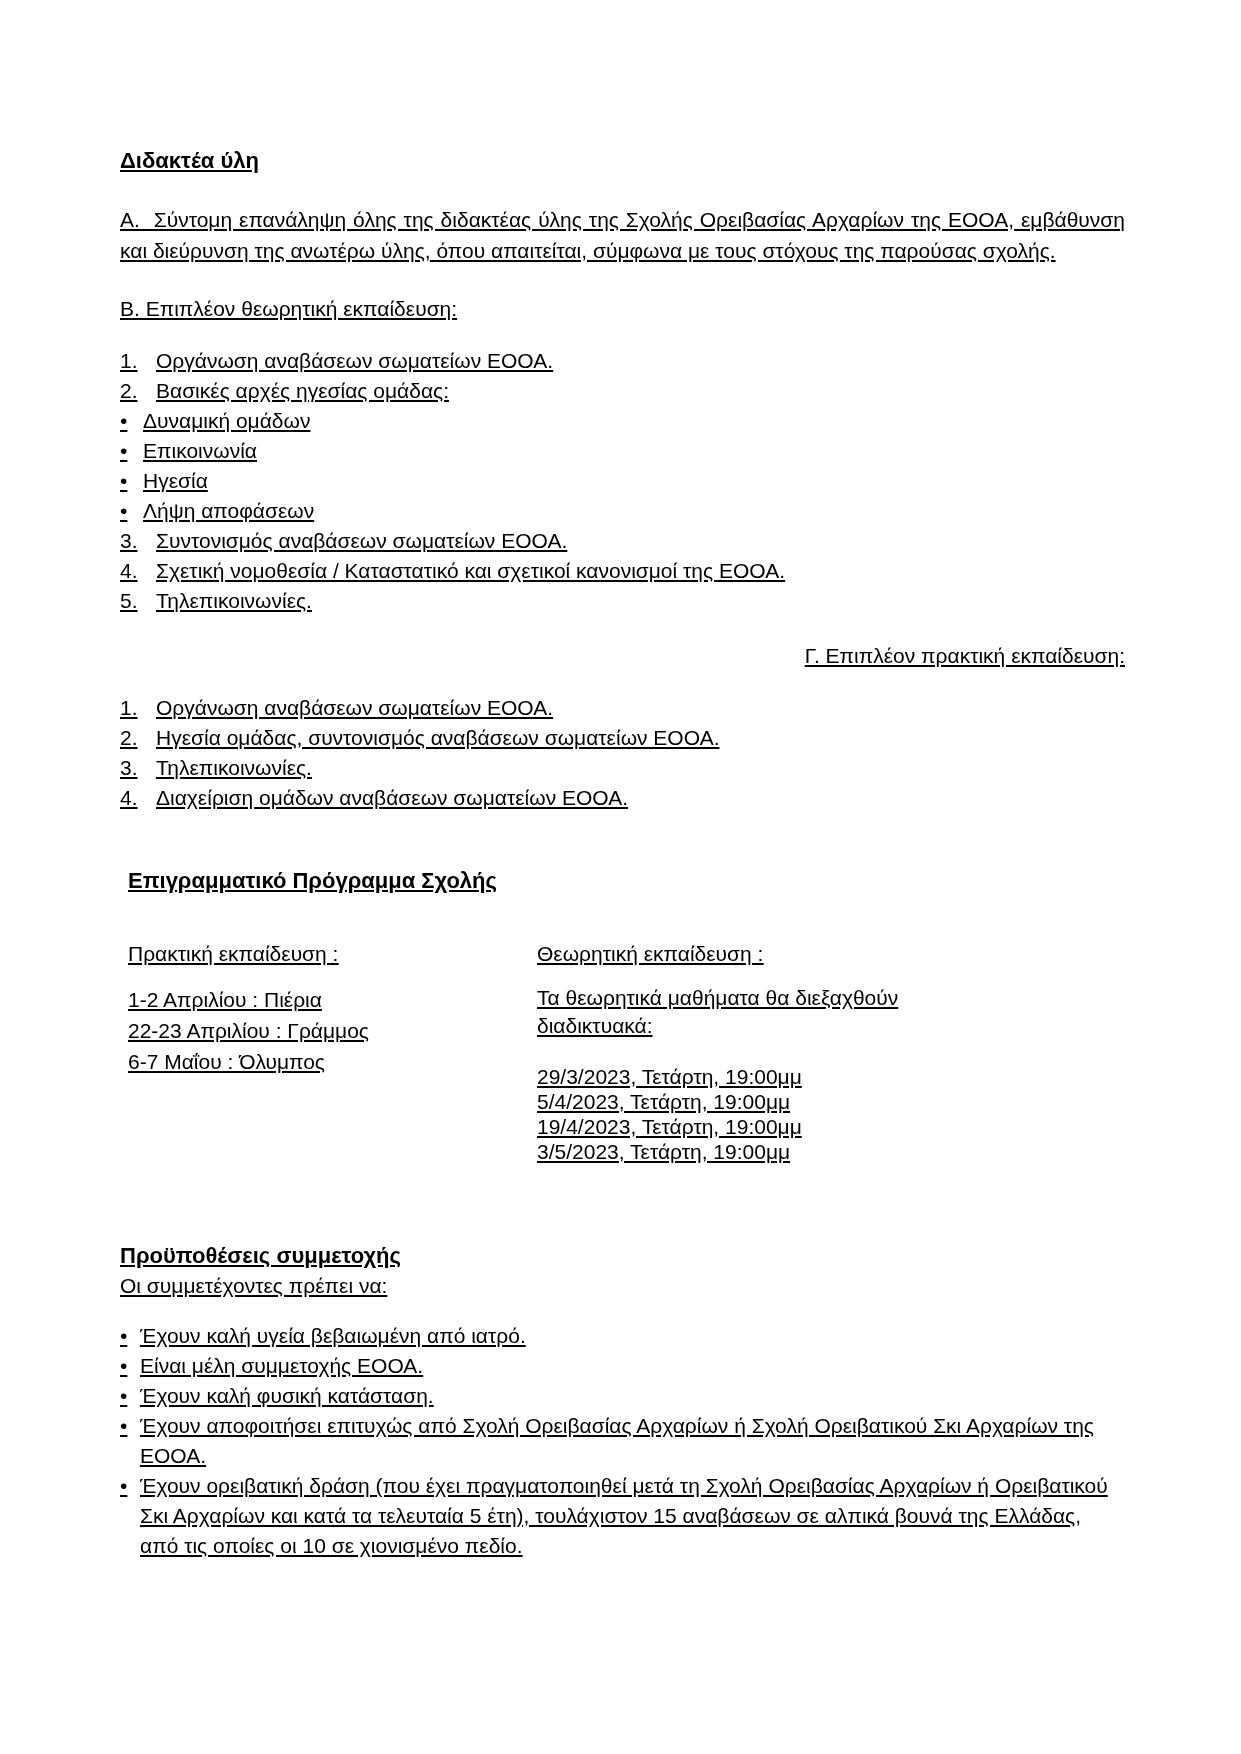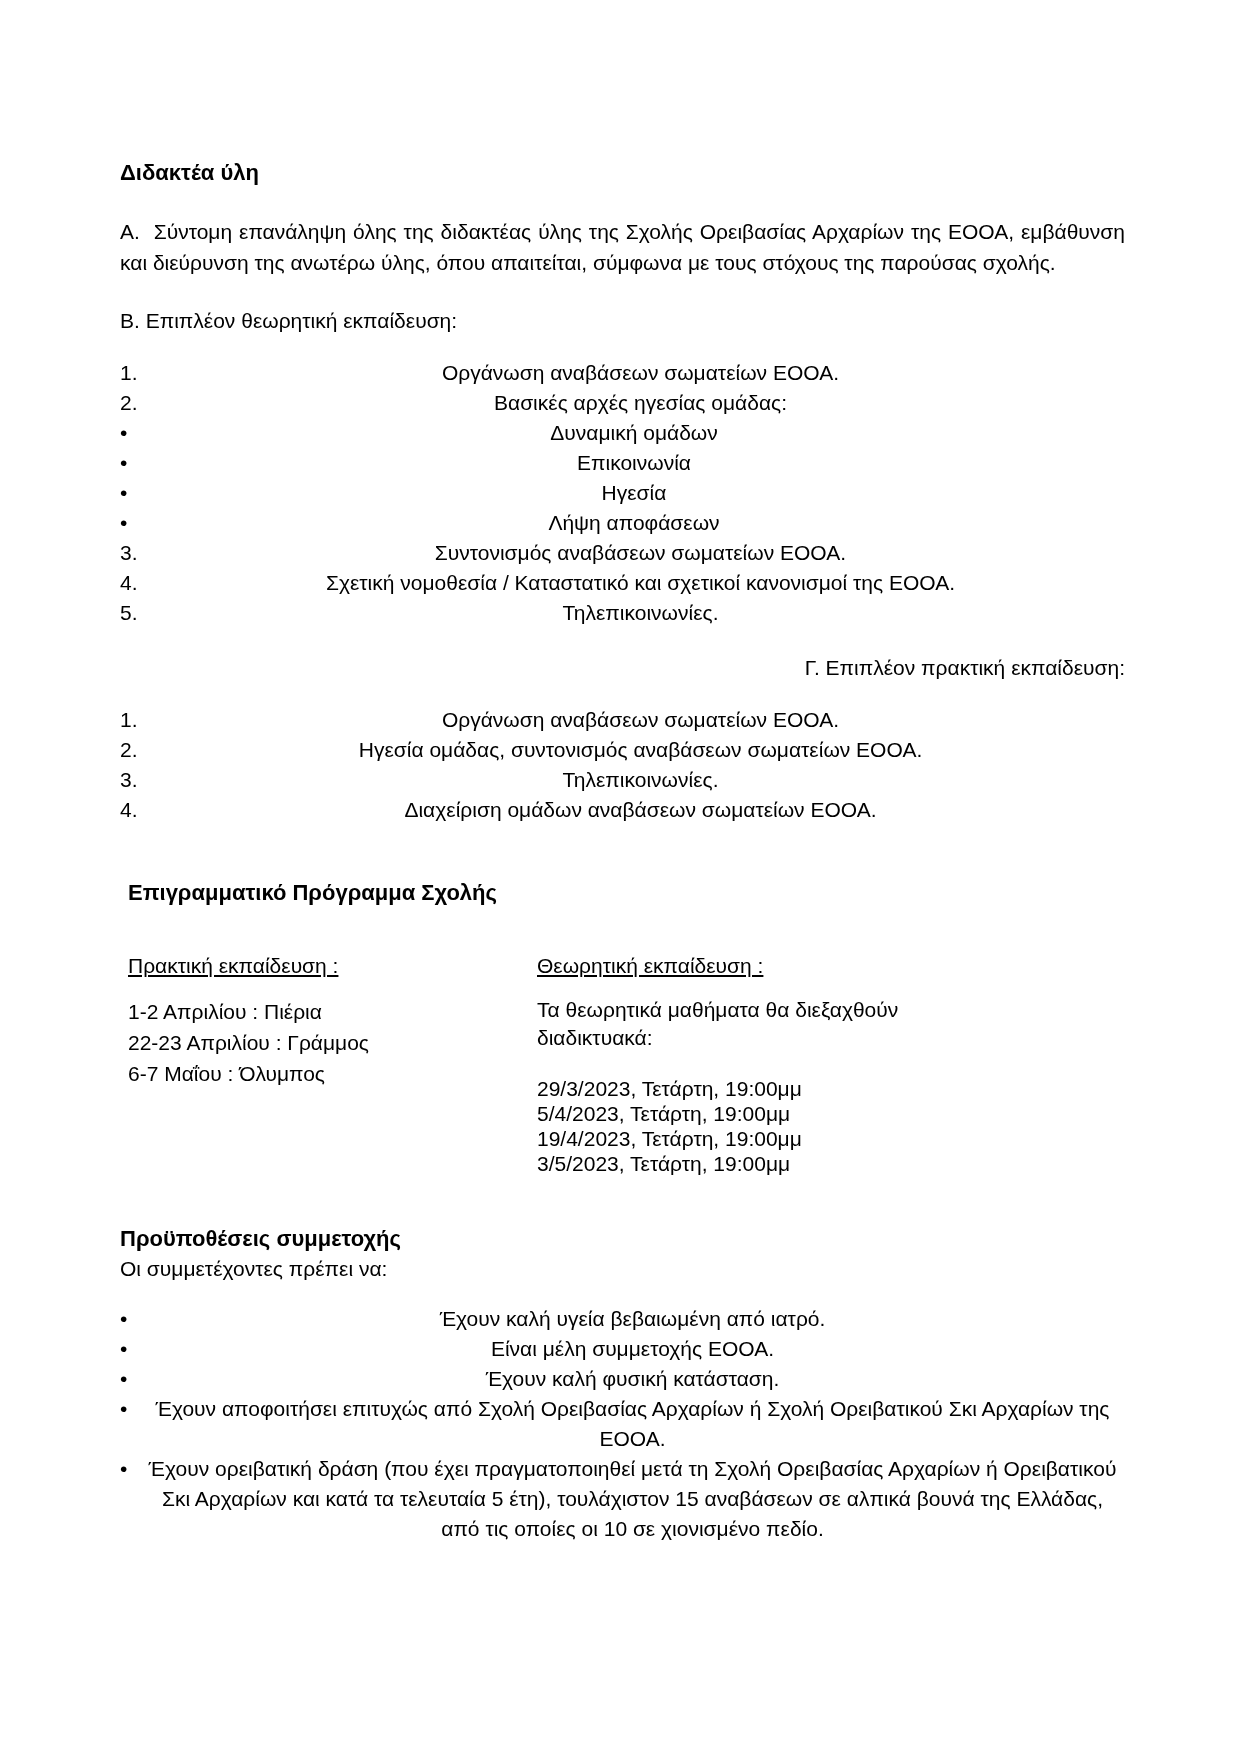--- a/index.html
+++ b/index.html
@@ -9,59 +9,60 @@
     width: 1241px;
     height: 1754px;
     background: #ffffff;
     overflow: hidden;
     font-family: "Liberation Sans", sans-serif;
     color: #000000;
   }
   .content {
     position: absolute;
     left: 120px;
-    top: 158px;
+    top: 146px;
     width: 1005px;
     font-size: 21px;
     line-height: 30px;
+    text-decoration: underline;
   }
   .doc-h {
     font-size: 22px;
     font-weight: bold;
     margin: 0;
     line-height: 30px;
   }
   .para-a {
     margin: 28px 0 0 0;
     line-height: 31px;
     text-align: justify;
   }
   .sub-head { margin-top: 28px; }
   .sub-head-c { margin-top: 25px; text-align: right; }
   .list { margin-top: 22px; }
   .li { display: flex; line-height: 30px; }
   .m-num { width: 36px; flex: none; }
   .m-dot { width: 23px; flex: none; }
-  .li-text { flex: 1; text-align: center; }
+  .li-text { flex: 1; }
 
   .program-h { margin-top: 53px; margin-left: 8px; }
   .columns {
     margin-top: 43px;
     margin-left: 8px;
     display: flex;
     gap: 17px;
   }
   .col-left { width: 392px; flex: none; }
   .col-right { width: 460px; flex: none; }
   .col-head { text-decoration: underline; line-height: 30px; }
   .col-rows { margin-top: 15px; line-height: 31px; }
   .col-intro { margin-top: 15px; line-height: 28px; }
   .sessions { margin-top: 24px; line-height: 25px; }
 
-  .req-h { margin-top: 48px; }
+  .req-h { margin-top: 77px; }
   .req-intro { }
   .req-list { margin-top: 20px; }
   .req-li { display: flex; line-height: 30px; }
   .req-marker { width: 20px; flex: none; }
 </style>
 </head>
 <body>
 
 <div class="page">
   <div class="content">

